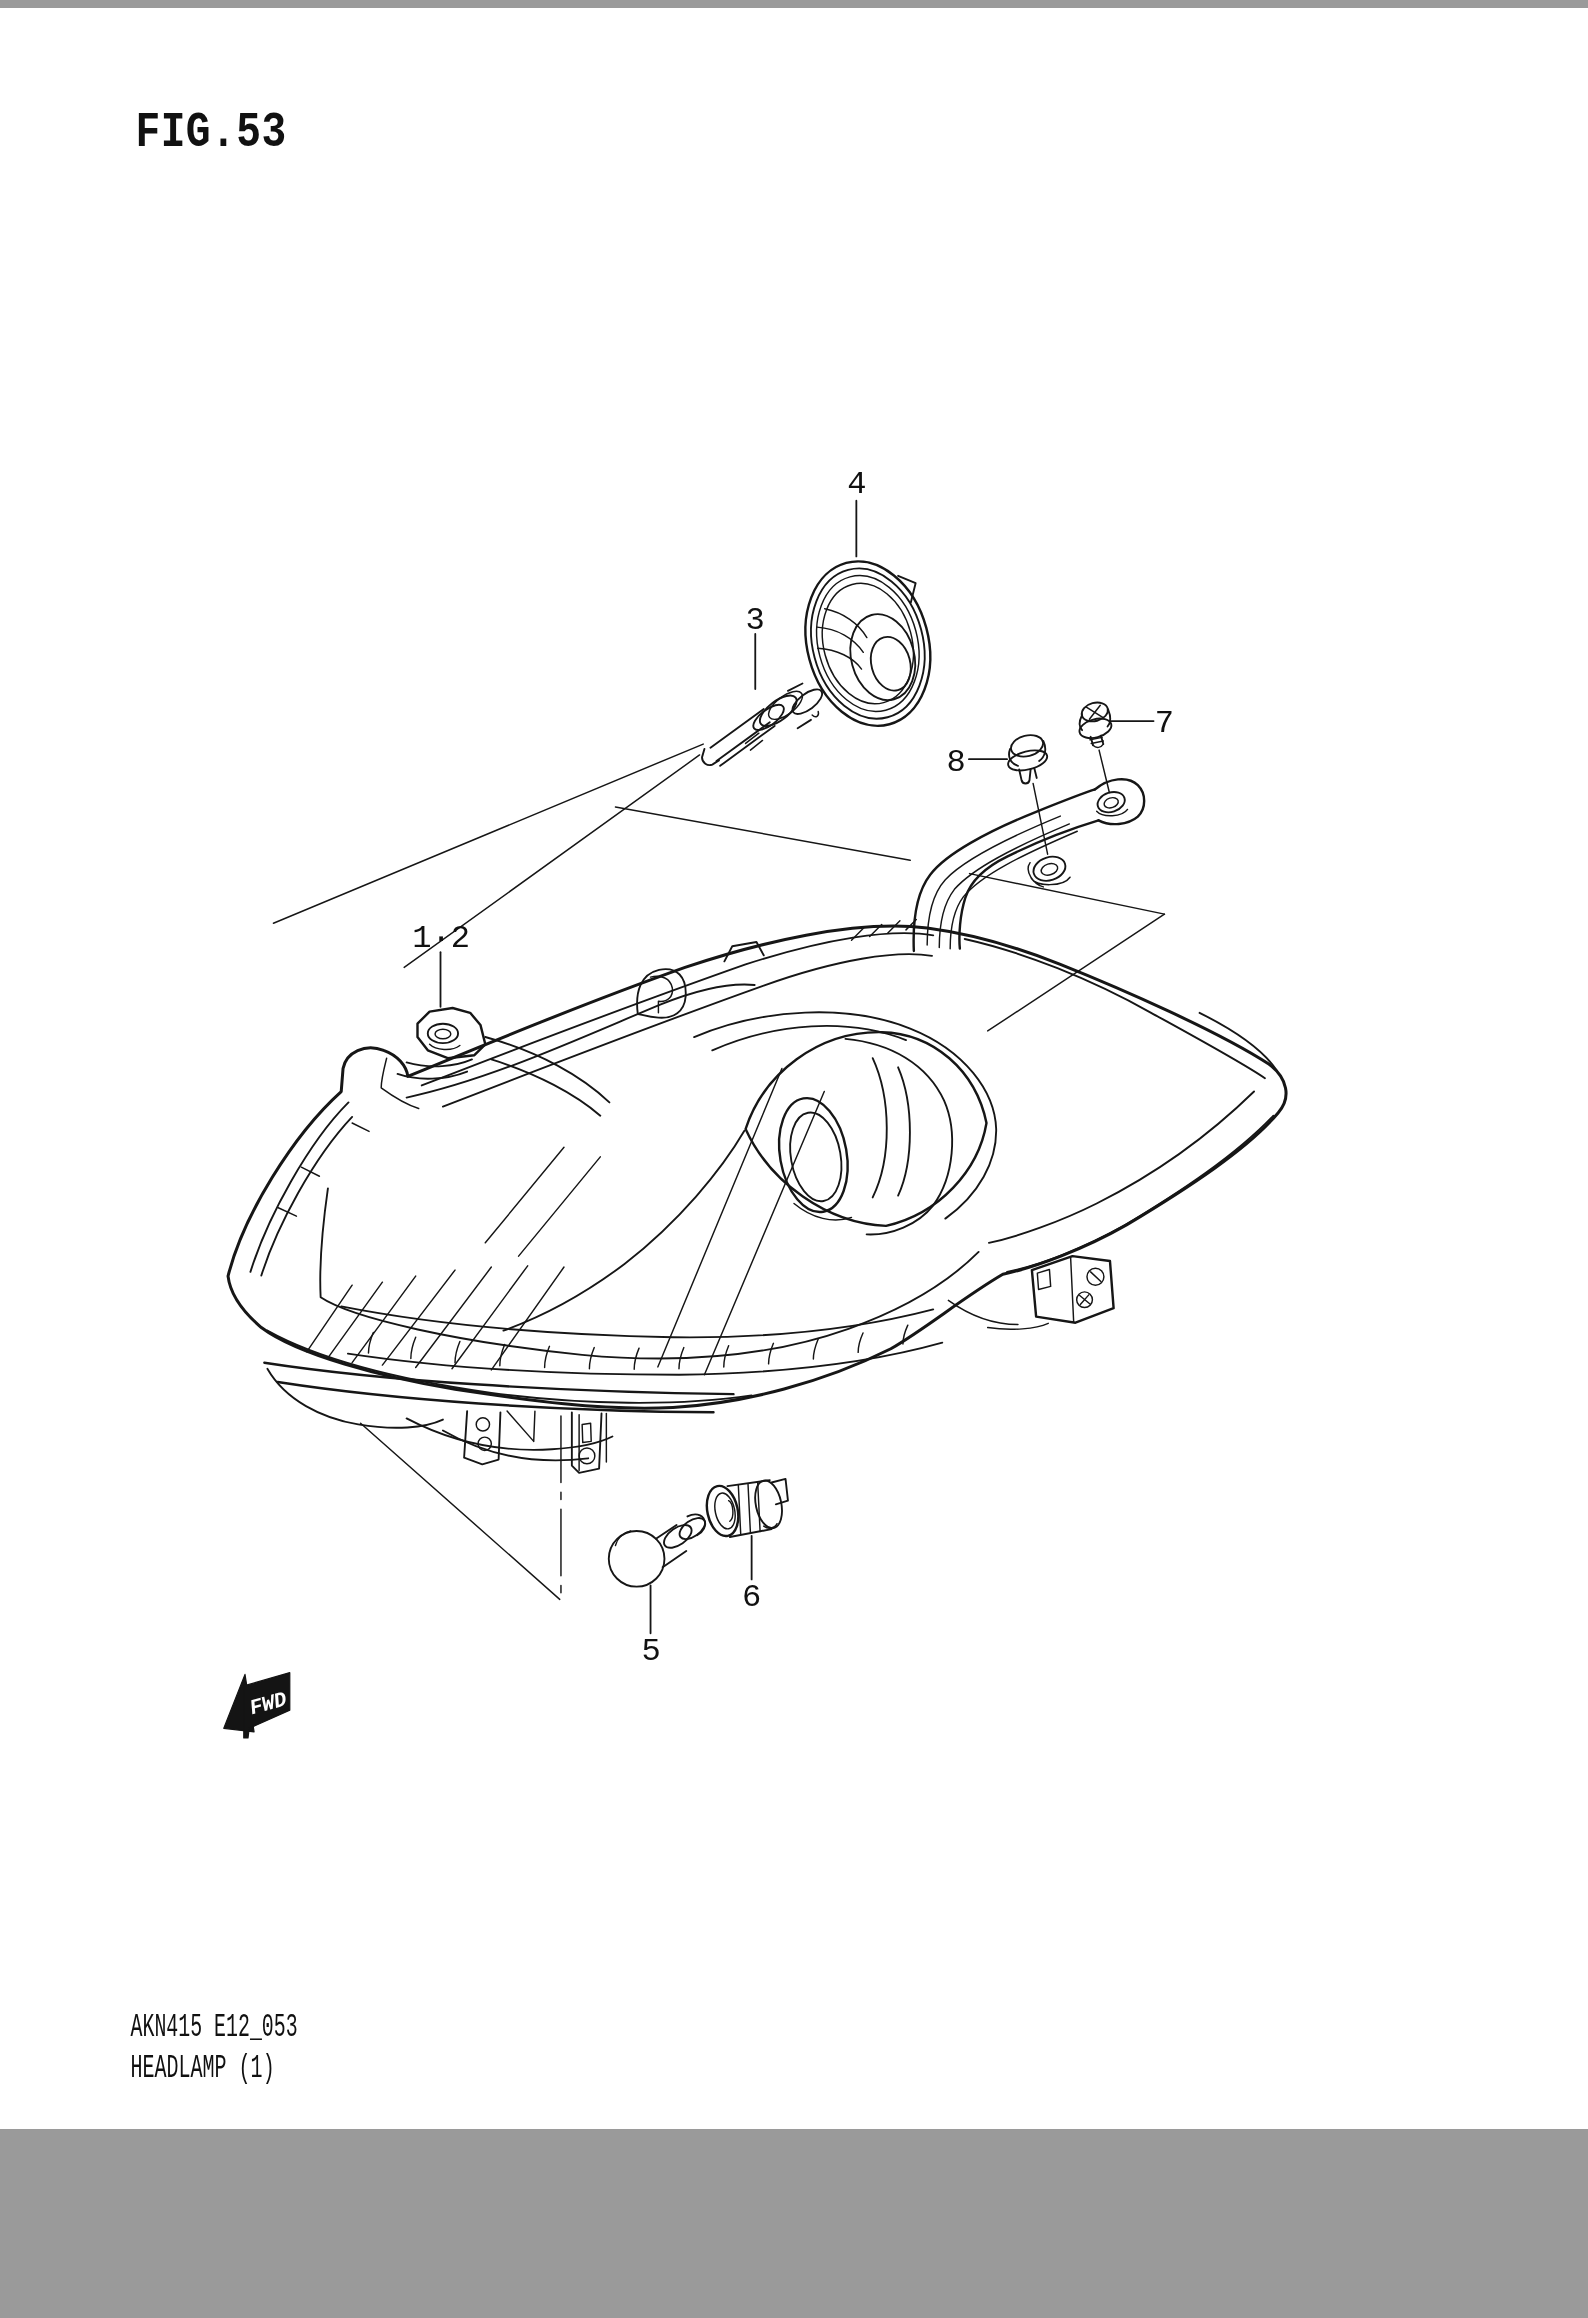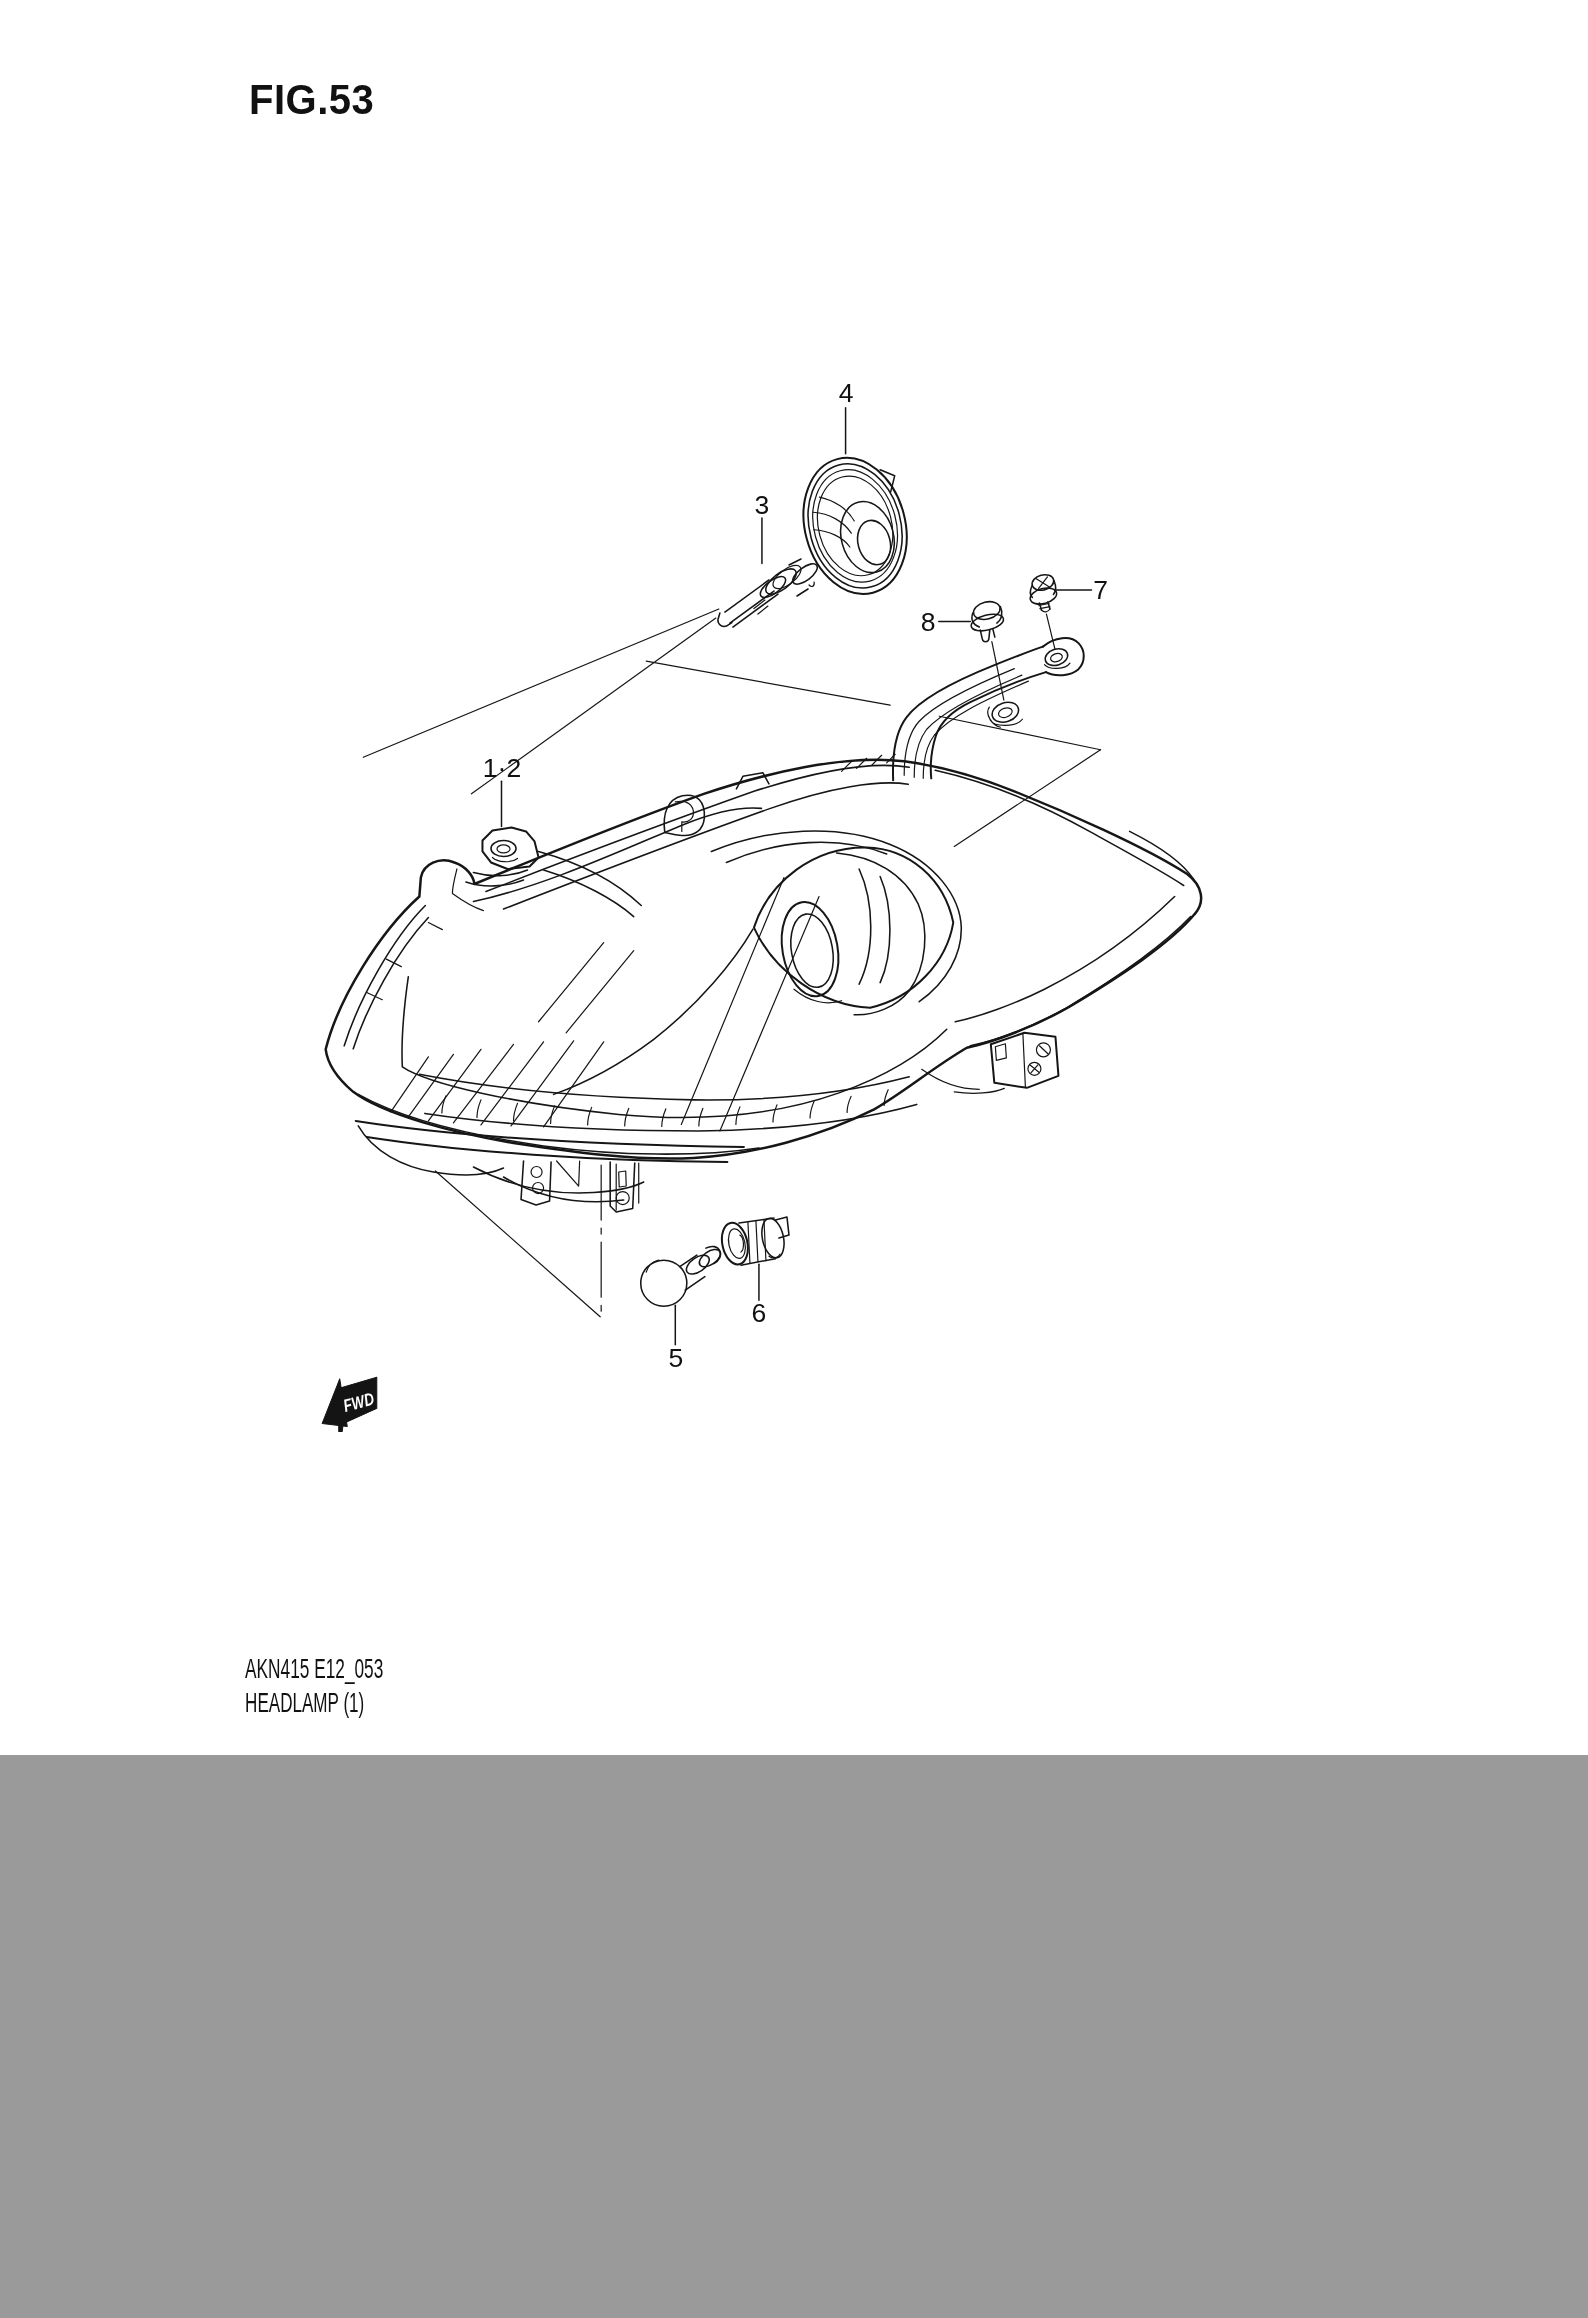--- a/index.html
+++ b/index.html
@@ -1,21 +1,21 @@
 <!DOCTYPE html>
 <html style="font-size:10.6px"><head>
 <meta charset="utf-8">
 <style>
   html,body{margin:0;padding:0;background:#9a9a9a;}
   .page{
     position:relative;
-    width:1588px;height:1755px;
-    margin:0 auto;
+    width:1588px;height:2121px;
+    margin:8px auto;
     background:#ffffff;
-    font-family:Liberation Sans, sans-serif;
+    font-family:Liberation Mono, monospace;
     overflow:hidden;
   }
   svg{display:block;width:100%;height:100%;}
   .ink path,.ink line,.ink ellipse,.ink circle,.ink polyline{
     fill:none;stroke:#161616;stroke-linecap:round;stroke-linejoin:round;
   }
   .w5{stroke-width:5px;}
   .w4{stroke-width:4px;}
   .w3{stroke-width:3.1px;}
   .w2{stroke-width:2.4px;}

